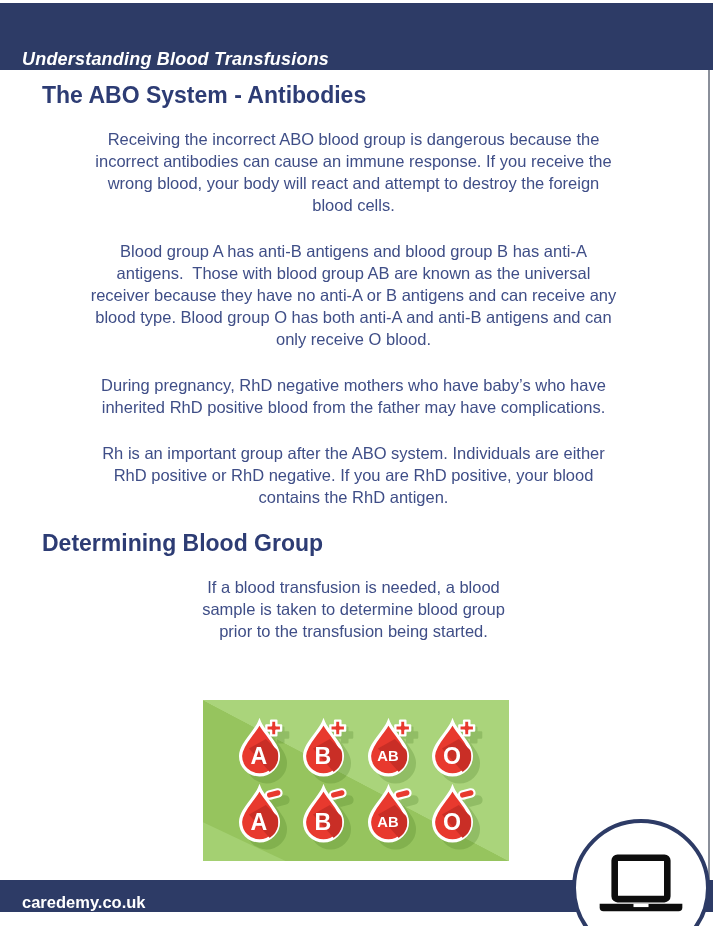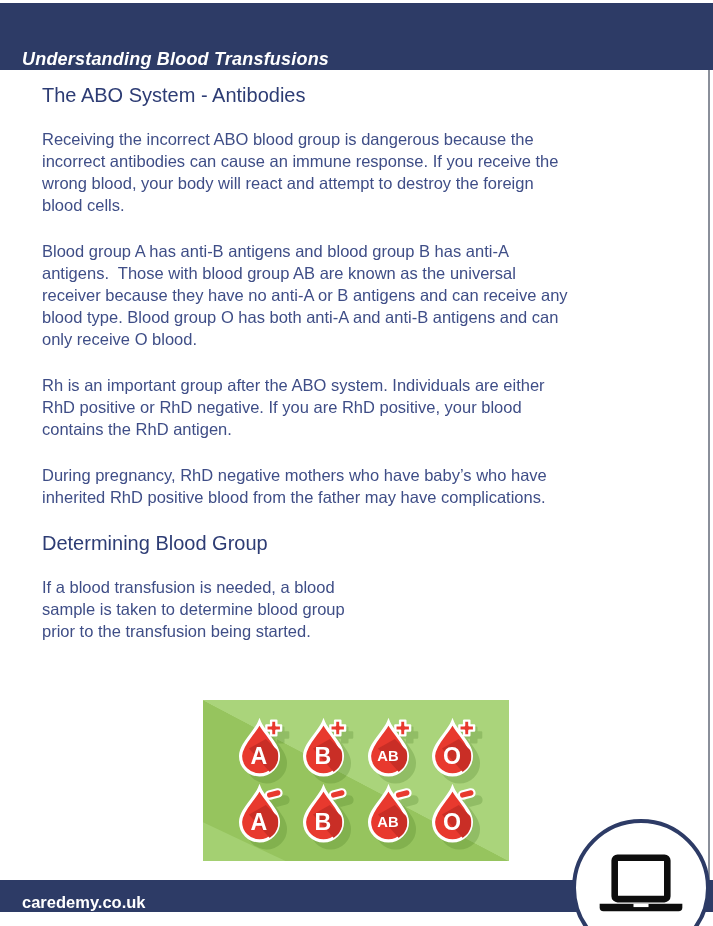--- a/index.html
+++ b/index.html
@@ -35,31 +35,32 @@
   }
   .right-hairline{
     position:absolute;top:70px;right:3px;width:2px;height:810px;
     background:#8a8f9a;
   }
   .content{
     position:absolute;top:70px;left:42px;right:48px;
     padding-top:1px;
   }
   .content h2{
-    font-size:20px;line-height:22px;
-    font-weight:normal;
+    font-size:23px;line-height:22px;
+    font-weight:bold;
     color:var(--heading);
     margin:20px 0 22px;
   }
   .content h2:first-child{margin-top:13px;}
   .content p{
     font-size:16.5px;line-height:22px;
     color:var(--body-text);
     white-space:pre-wrap;
     margin:0 0 24px;
+    text-align:center;
   }
   .figure{
     position:absolute;left:203px;top:700px;width:306px;height:161px;
     background:var(--green-dark);
     overflow:hidden;
   }
   .figure .diag{
     position:absolute;inset:0;
     background:linear-gradient(to top right,rgba(0,0,0,0) 49.8%,var(--green-light) 50%);
   }
@@ -112,25 +113,25 @@
       <h2>The ABO System - Antibodies</h2>
       <p>Receiving the incorrect ABO blood group is dangerous because the
 incorrect antibodies can cause an immune response. If you receive the
 wrong blood, your body will react and attempt to destroy the foreign
 blood cells.</p>
       <p>Blood group A has anti-B antigens and blood group B has anti-A
 antigens.  Those with blood group AB are known as the universal
 receiver because they have no anti-A or B antigens and can receive any
 blood type. Blood group O has both anti-A and anti-B antigens and can
 only receive O blood.</p>
+      <p>During pregnancy, RhD negative mothers who have baby’s who have
+inherited RhD positive blood from the father may have complications.</p>
       <p>Rh is an important group after the ABO system. Individuals are either
 RhD positive or RhD negative. If you are RhD positive, your blood
 contains the RhD antigen.</p>
-      <p>During pregnancy, RhD negative mothers who have baby’s who have
-inherited RhD positive blood from the father may have complications.</p>
       <h2>Determining Blood Group</h2>
       <p>If a blood transfusion is needed, a blood
 sample is taken to determine blood group
 prior to the transfusion being started.</p>
     </div>
 
   <div class="figure">
     <div class="diag"></div>
     <div class="corner"></div>
     <div class="drops" id="drops">

